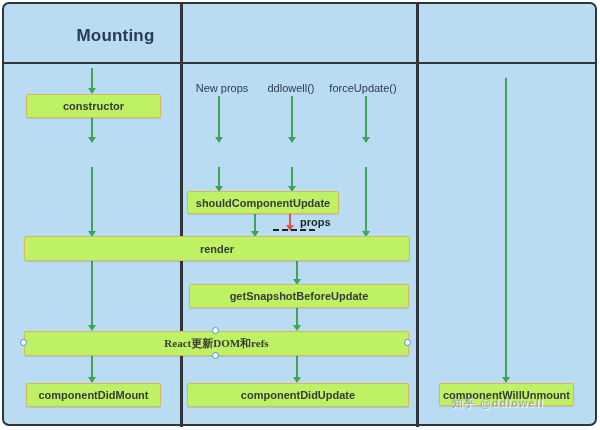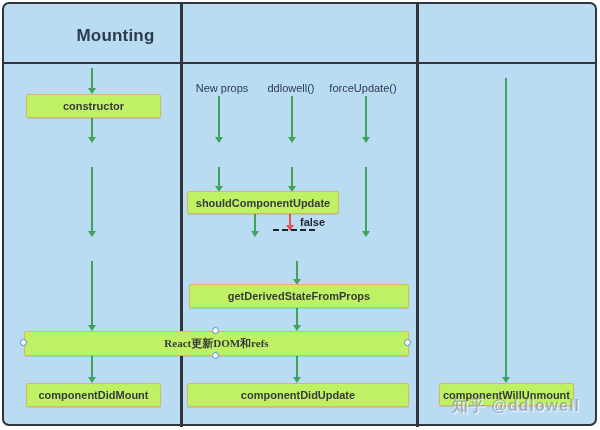--- a/index.html
+++ b/index.html
@@ -71,21 +71,21 @@
     position:absolute; width:7px; height:7px; box-sizing:border-box;
     border-radius:50%; background:#ffffff; border:1.5px solid #4a90d2;
   }
   .h-left   { left:20px;  top:339px; }
   .h-right  { left:404px; top:339px; }
   .h-top    { left:212px; top:327px; }
   .h-bottom { left:212px; top:352px; }
 
   .watermark {
     position:absolute; left:452px; top:396px;
-    font-size:16px; font-weight:bold; letter-spacing:1px;
+    font-size:11px; font-weight:bold; letter-spacing:1px;
     color:rgba(125,136,148,0.60);
     text-shadow:1px 1px 1px rgba(255,255,255,0.85);
     white-space:nowrap;
   }
 </style>
 </head>
 <body>
 
 <div class="canvas">
 
@@ -114,25 +114,26 @@
   <div class="arrow green" style="left:365px; top:167px; height:65px;"></div>
   <div class="arrow green" style="left:254px; top:214px; height:18px;"></div>
   <div class="arrow red" style="left:289px; top:213px; height:13px;"></div>
   <div class="arrow green" style="left:296px; top:261px; height:19px;"></div>
   <div class="arrow green" style="left:296px; top:308px; height:18px;"></div>
   <div class="arrow green" style="left:296px; top:356px; height:22px;"></div>
 
   <div class="arrow green" style="left:505px; top:78px; height:300px;"></div>
 
   <div class="dash"></div>
-  <div class="false-label">false</div>
+  <div class="false-label">props</div>
 
   <div class="node n-constructor">constructor</div>
   <div class="node n-scu">shouldComponentUpdate</div>
-  <div class="node n-gsbu">getDerivedStateFromProps</div>
+  <div class="node n-render">render</div>
+  <div class="node n-gsbu">getSnapshotBeforeUpdate</div>
   <div class="node n-reactdom">React更新DOM和refs</div>
   <div class="node n-cdm">componentDidMount</div>
   <div class="node n-cwu">componentWillUnmount</div>
   <div class="node n-cdu">componentDidUpdate</div>
 
   <div class="handle h-left"></div>
   <div class="handle h-right"></div>
   <div class="handle h-top"></div>
   <div class="handle h-bottom"></div>
 

